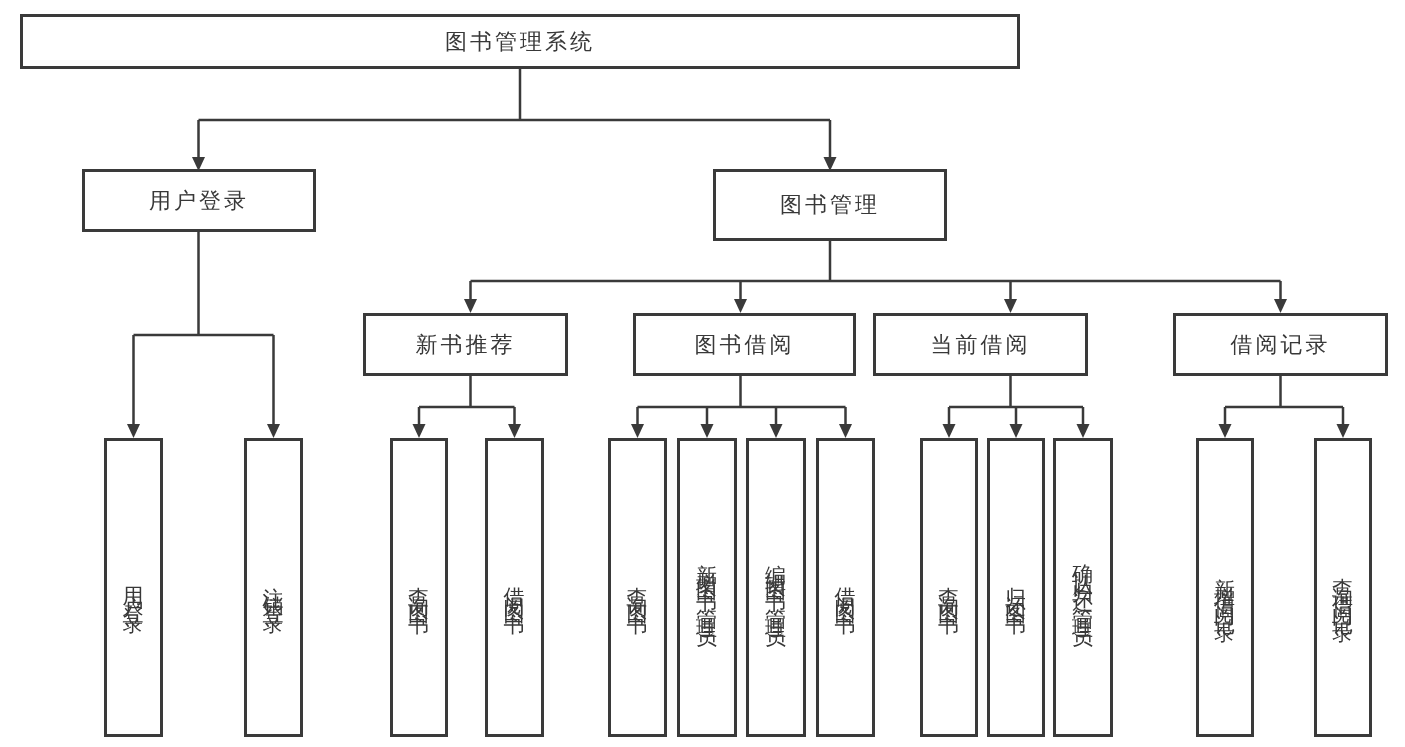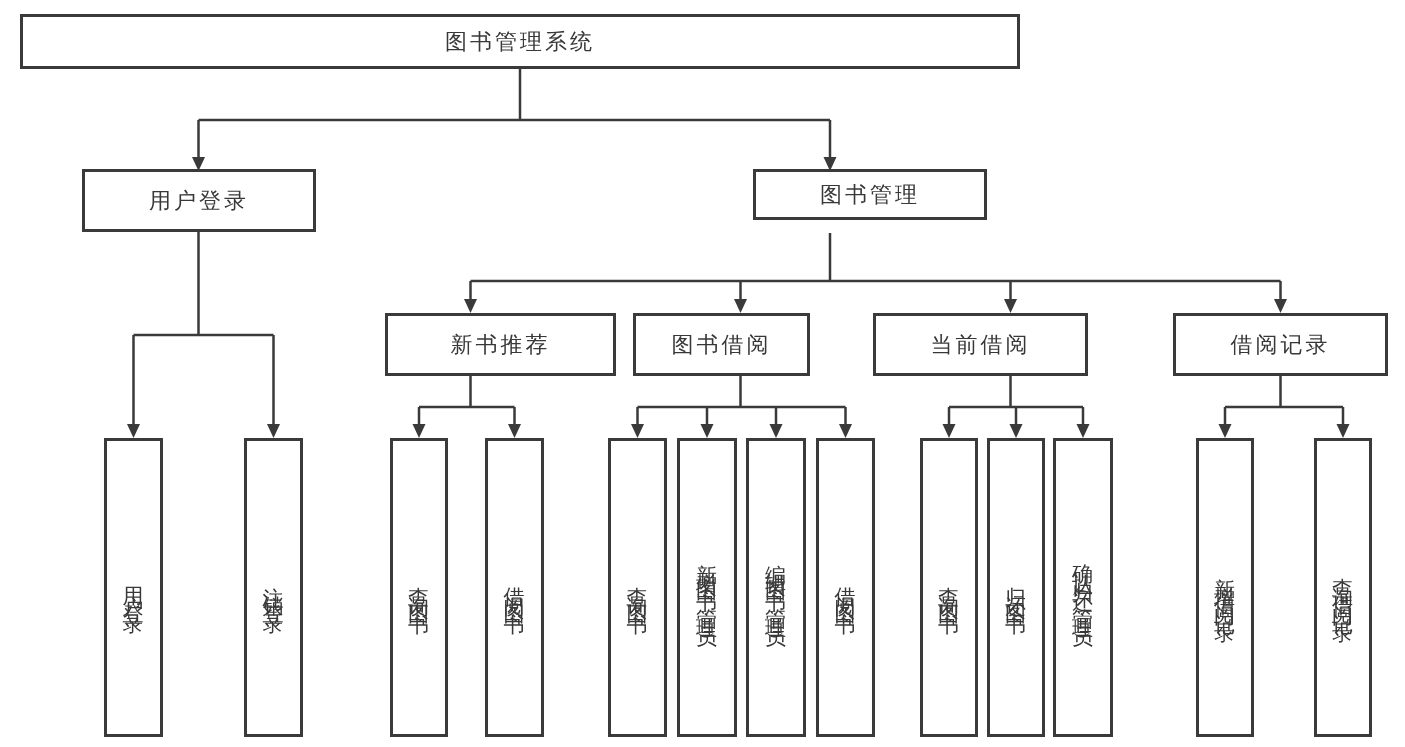--- a/index.html
+++ b/index.html
@@ -101,28 +101,28 @@
     </g>
   </svg>
 
   <div class="hbox" style="left:20px;top:14px;width:1000px;height:55px">
     <span class="lbl">图书管理系统</span>
   </div>
 
   <div class="hbox" style="left:82px;top:169px;width:234px;height:63px">
     <span class="lbl">用户登录</span>
   </div>
-  <div class="hbox" style="left:753px;top:169px;width:234px;height:51px">
+  <div class="hbox" style="left:713px;top:169px;width:234px;height:72px">
     <span class="lbl">图书管理</span>
   </div>
 
-  <div class="hbox" style="left:385px;top:313px;width:231px;height:63px">
+  <div class="hbox" style="left:363px;top:313px;width:205px;height:63px">
     <span class="lbl">新书推荐</span>
   </div>
-  <div class="hbox" style="left:633px;top:313px;width:177px;height:63px">
+  <div class="hbox" style="left:633px;top:313px;width:223px;height:63px">
     <span class="lbl">图书借阅</span>
   </div>
   <div class="hbox" style="left:873px;top:313px;width:215px;height:63px">
     <span class="lbl">当前借阅</span>
   </div>
   <div class="hbox" style="left:1173px;top:313px;width:215px;height:63px">
     <span class="lbl">借阅记录</span>
   </div>
 
   <div class="vbox" style="left:104px;top:438px;width:59px;height:299px">

